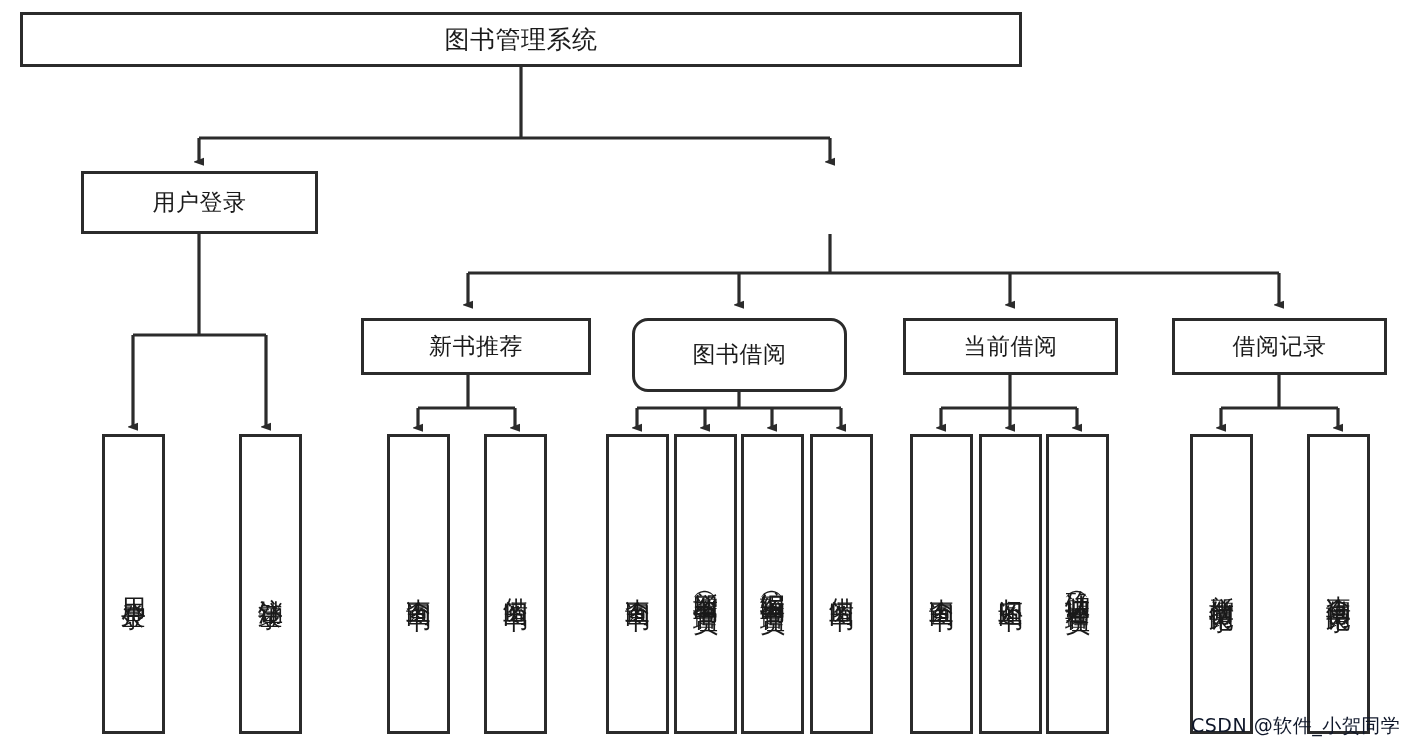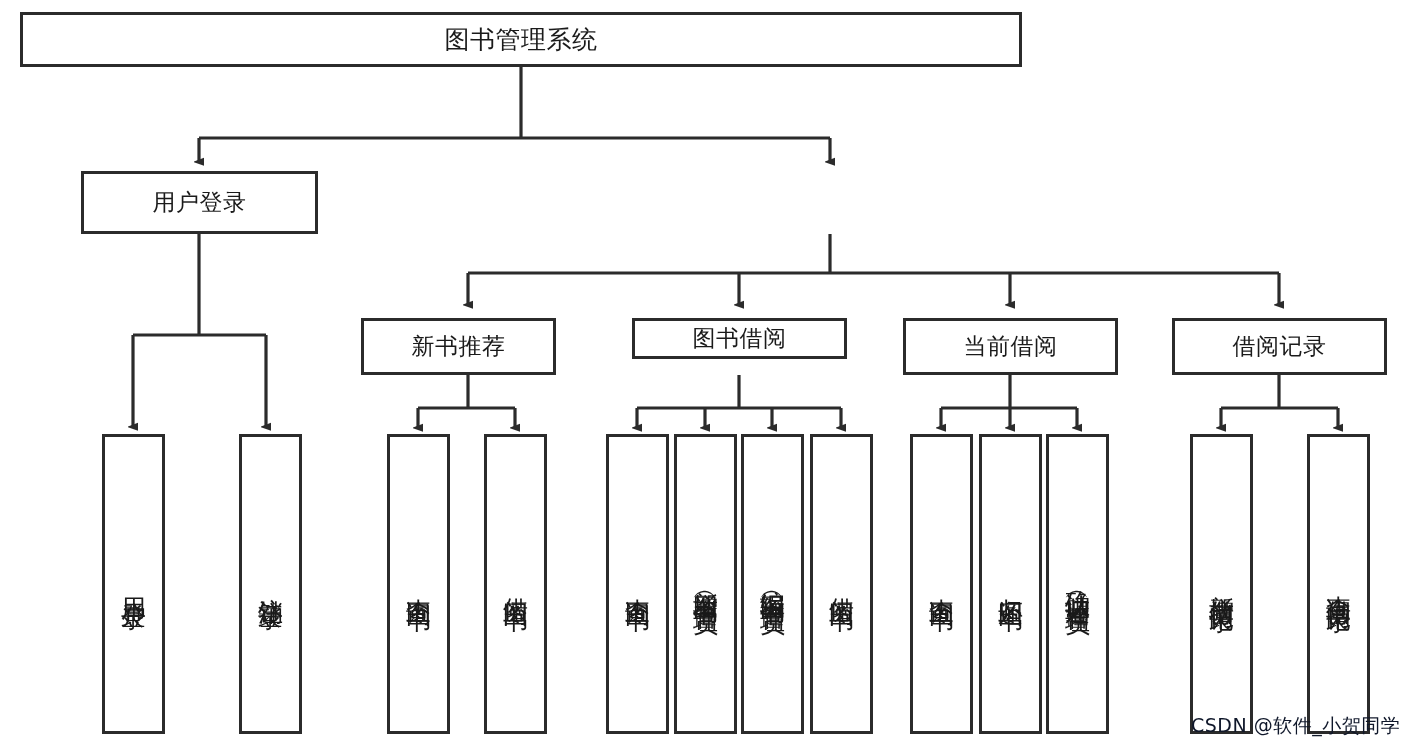--- a/index.html
+++ b/index.html
@@ -130,25 +130,25 @@
 
   <div class="node horiz root" style="left:20px; top:12px; width:1002px; height:55px;">
     <span class="node-label">图书管理系统</span>
   </div>
 
   <div class="node horiz" style="left:81px; top:171px; width:237px; height:63px;">
     <span class="node-label">用户登录</span>
   </div>
 
 
-  <div class="node horiz" style="left:361px; top:318px; width:195px; height:57px;">
+  <div class="node horiz" style="left:361px; top:318px; width:230px; height:57px;">
     <span class="node-label">新书推荐</span>
   </div>
 
-  <div class="node horiz" style="left:632px; top:318px; width:215px; height:41px;">
+  <div class="node horiz" style="left:632px; top:318px; width:215px; height:74px;border-radius:16px;">
     <span class="node-label">图书借阅</span>
   </div>
 
   <div class="node horiz" style="left:903px; top:318px; width:215px; height:57px;">
     <span class="node-label">当前借阅</span>
   </div>
 
   <div class="node horiz" style="left:1172px; top:318px; width:215px; height:57px;">
     <span class="node-label">借阅记录</span>
   </div>

